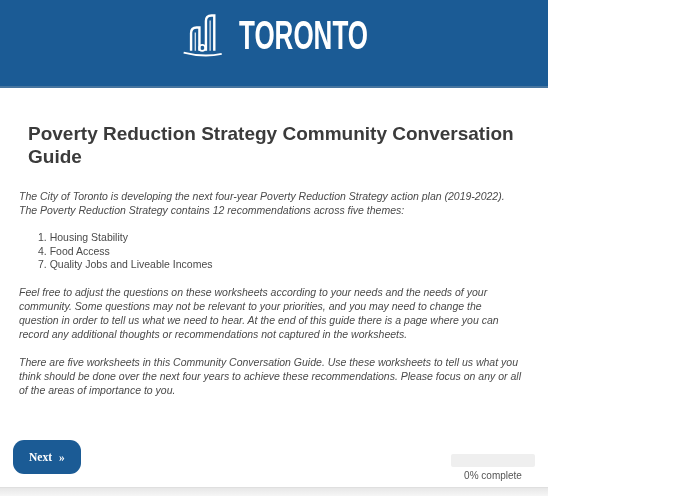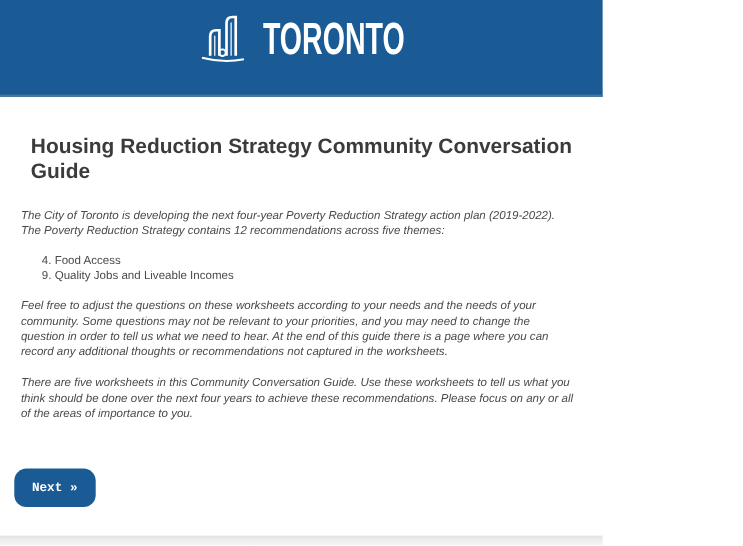--- a/index.html
+++ b/index.html
@@ -61,21 +61,21 @@
     color: var(--title-color, #3B3B3B);
   }
 
   
   .next-btn {
     display: inline-block;
     margin: 29px 0 0 -6px;
     padding: 11px 16px;
     background: var(--accent, #1B5B95);
     color: #ffffff;
-    font-family: Liberation Mono, monospace;
+    font-family: Liberation Serif, serif;
     font-size: 11.5px;
     font-weight: bold;
     border: none;
     border-radius: 11px;
     cursor: pointer;
   }
   .next-btn .arrow { margin-left: 7px; font-weight: bold; }
 
   
   .progress {
@@ -132,35 +132,42 @@
 
         <path d="M5 46 q21 5.5 41 1.5" fill="none" stroke="#ffffff" stroke-width="2"></path>
       </svg>
       <svg width="132" height="48" viewBox="0 0 132 48" aria-hidden="true">
         <text x="1" y="39" font-family="Liberation Sans, sans-serif" font-size="41" font-weight="bold" fill="#ffffff" textLength="129" lengthAdjust="spacingAndGlyphs">TORONTO</text>
       </svg>
     </div>
   </header>
 
   <main class="content">
-    <h1>Housing Reduction Strategy Community Conversation Guide</h1>
+    <h1>Poverty Reduction Strategy Community Conversation Guide</h1>
 
     <p>The City of Toronto is developing the next four-year Poverty Reduction Strategy action plan (2019-2022). The Poverty Reduction Strategy contains 12 recommendations across five themes:</p>
 
     <ul class="themes">
+      <li>1. Housing Stability</li>
       <li>4. Food Access</li>
-      <li>9. Quality Jobs and Liveable Incomes</li>
+      <li>7. Quality Jobs and Liveable Incomes</li>
     </ul>
 
     <p>Feel free to adjust the questions on these worksheets according to your needs and the needs of your community. Some questions may not be relevant to your priorities, and you may need to change the question in order to tell us what we need to hear. At the end of this guide there is a page where you can record any additional thoughts or recommendations not captured in the worksheets.</p>
 
     <p>There are five worksheets in this Community Conversation Guide. Use these worksheets to tell us what you think should be done over the next four years to achieve these recommendations. Please focus on any or all of the areas of importance to you.</p>
 
 
     <button class="next-btn" type="button">
       <span>Next</span><span class="arrow">»</span>
     </button>
   </main>
 
+  <div class="progress">
+    <div class="progress-track">
+      <div class="progress-fill" style="width: 0%;"></div>
+    </div>
+    <div class="progress-label">0% complete</div>
+  </div>
 
   <div class="footer-strip"></div>
 
 </div>
 
 </body></html>

